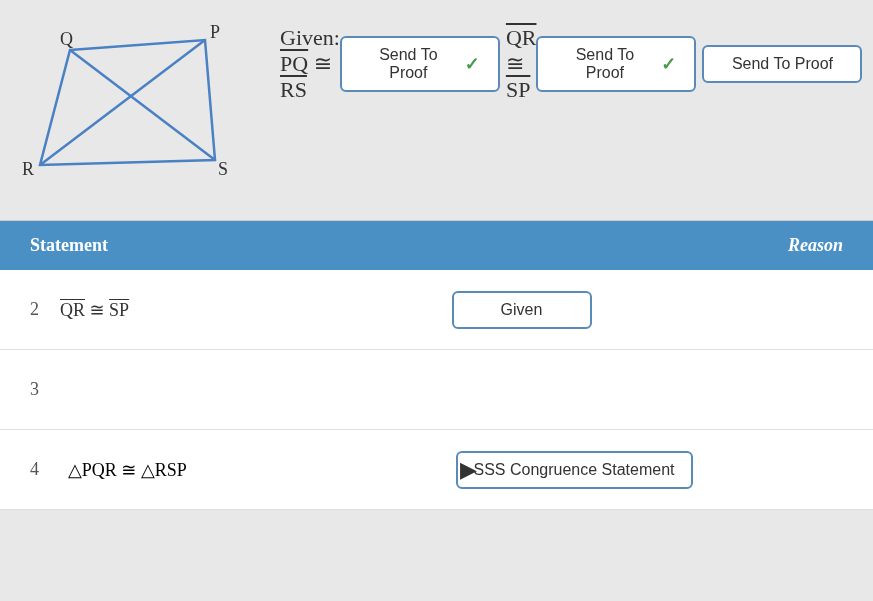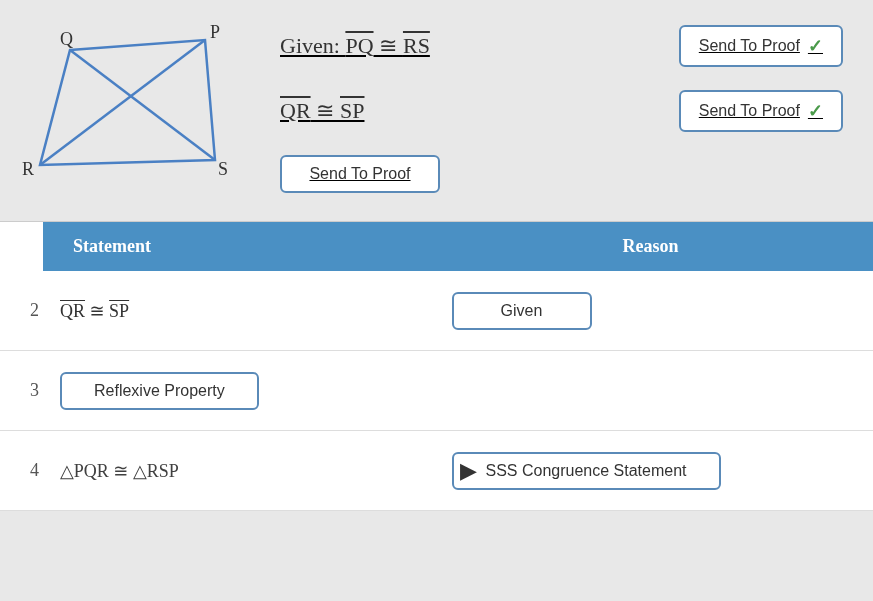--- a/index.html
+++ b/index.html
@@ -24,24 +24,22 @@
       width: 240px;
       flex-shrink: 0;
       position: relative;
       height: 180px;
     }
 
     .given-area {
       flex: 1;
       padding-left: 20px;
       display: flex;
-      flex-direction: column;
-      gap: 15px;
+      gap: 6px;
       padding-top: 5px;
-      text-decoration: underline;
     }
 
     .given-row {
       display: flex;
       align-items: center;
       justify-content: space-between;
       margin-bottom: 8px;
     }
 
     .given-text {
@@ -94,30 +92,30 @@
       border-top: 1px solid #ccc;
     }
 
     .proof-header {
       display: flex;
       background: #4a90c4;
       color: white;
       font-weight: bold;
       font-size: 18px;
       padding: 14px 30px;
-      margin-left: 43px;
     }
 
     .proof-header .col-statement {
       flex: 1;
     }
 
     .proof-header .col-reason {
       flex: 1;
-      text-align: center;
+      text-align: right;
+      font-style: italic;
     }
 
     .proof-row {
       display: flex;
       align-items: center;
       border-bottom: 1px solid #ddd;
       padding: 18px 30px;
       min-height: 80px;
       background: white;
     }
@@ -140,21 +138,21 @@
       display: flex;
       align-items: center;
     }
 
     .reason-btn {
       border: 2px solid #5a8ab8;
       border-radius: 6px;
       background: white;
       color: #333;
       font-size: 16px;
-      padding: 8px 32px;
+      padding: 8px 16px;
       cursor: pointer;
       min-width: 140px;
       text-align: center;
     }
 
     
     .diagram-svg {
       position: absolute;
       top: 0;
       left: 0;
@@ -221,28 +219,25 @@
     <div class="row-statement">
       <span class="overline">QR</span> ≅ <span class="overline">SP</span>
     </div>
     <div class="row-reason">
       <button class="reason-btn">Given</button>
     </div>
   </div>
 
   <div class="proof-row">
     <div class="row-num">3</div>
-    <div class="row-reason">
-      <button class="reason-btn">Reflexive Property</button>
-    </div>
   </div>
 
   <div class="proof-row" style="position:relative;">
     <div class="row-num">4</div>
-    <div class="row-statement" style="color:#404040;">
+    <div class="row-statement" style="color:#000000;margin-left:8px;">
       △PQR ≅ △RSP
     </div>
     <div style="position:absolute; left:460px; font-size:22px; color:#333;">▶</div>
     <div class="row-reason">
       <button class="reason-btn">SSS Congruence Statement</button>
     </div>
   </div>
 </div>
 
 </body></html>

